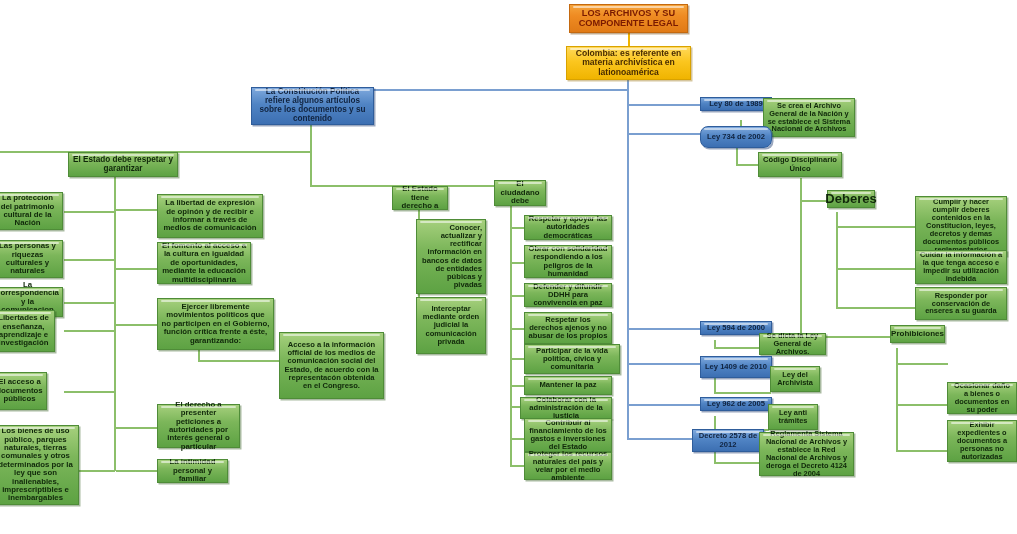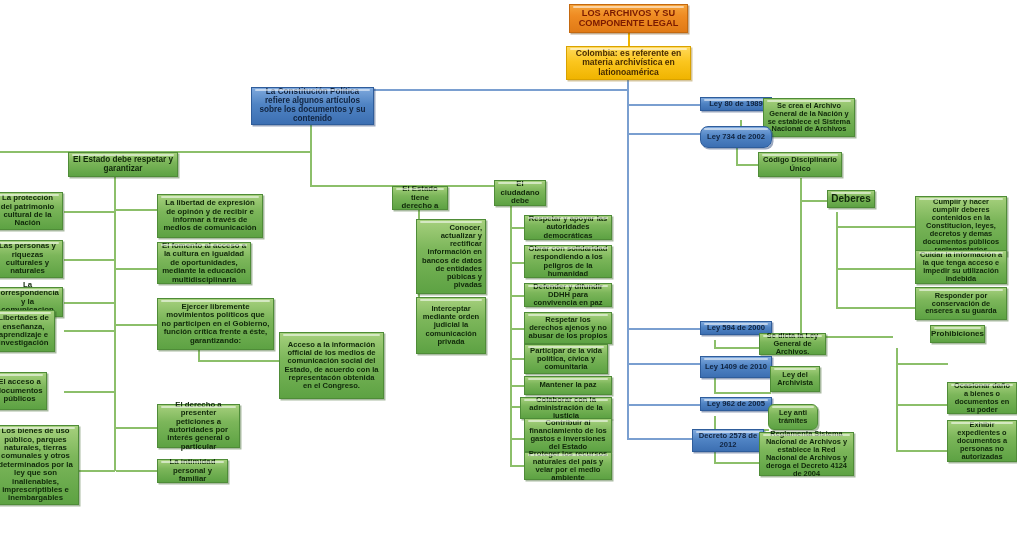--- a/index.html
+++ b/index.html
@@ -155,48 +155,48 @@
 
   <div class="node n-green" style="left:392px;top:186px;width:56px;height:24px;font-size:7.8px;">El Estado tiene derecho a</div>
   <div class="node n-green" style="left:416px;top:219px;width:70px;height:75px;font-size:7.6px;text-align:right;">Conocer, actualizar y rectificar información en bancos de datos de entidades púbicas y pivadas</div>
   <div class="node n-green" style="left:416px;top:297px;width:70px;height:57px;font-size:7.6px;">Interceptar mediante orden judicial la comunicación privada</div>
 
   <div class="node n-green" style="left:494px;top:180px;width:52px;height:26px;font-size:7.8px;">El ciudadano debe</div>
   <div class="node n-green" style="left:524px;top:215px;width:88px;height:25px;font-size:7.6px;">Respetar y apoyar las autoridades democráticas</div>
   <div class="node n-green" style="left:524px;top:245px;width:88px;height:33px;font-size:7.6px;">Obrar con solidaridad respondiendo a los peligros de la humanidad</div>
   <div class="node n-green" style="left:524px;top:283px;width:88px;height:24px;font-size:7.6px;">Defender y difundir DDHH para convivencia en paz</div>
   <div class="node n-green" style="left:524px;top:312px;width:88px;height:32px;font-size:7.6px;">Respetar los derechos ajenos y no abusar de los propios</div>
-  <div class="node n-green" style="left:524px;top:344px;width:84px;height:30px;font-size:7.6px;">Participar de la vida política, cívica y comunitaria</div>
+  <div class="node n-green" style="left:524px;top:344px;width:96px;height:30px;font-size:7.6px;">Participar de la vida política, cívica y comunitaria</div>
   <div class="node n-green" style="left:524px;top:376px;width:88px;height:19px;font-size:7.6px;">Mantener la paz</div>
   <div class="node n-green" style="left:520px;top:397px;width:92px;height:22px;font-size:7.6px;">Colaborar con la administración de la justicia</div>
   <div class="node n-green" style="left:524px;top:418px;width:88px;height:34px;font-size:7.6px;">Contribuir al financiamiento de los gastos e inversiones del Estado</div>
   <div class="node n-green" style="left:524px;top:452px;width:88px;height:28px;font-size:7.6px;">Proteger los recursos naturales del país y velar por el medio ambiente</div>
 
   <div class="node n-blue" style="left:700px;top:97px;width:72px;height:14px;font-size:7.6px;">Ley 80 de 1989</div>
   <div class="node n-green" style="left:763px;top:98px;width:92px;height:39px;font-size:7.4px;">Se crea el Archivo General de la Nación y se establece el Sistema Nacional de Archivos</div>
 
   <div class="node n-blue" style="left:700px;top:126px;width:72px;height:22px;font-size:7.6px;border-radius:8px;">Ley 734 de 2002</div>
   <div class="node n-green" style="left:758px;top:152px;width:84px;height:25px;font-size:7.6px;">Código Disciplinario Único</div>
 
   <div class="node n-blue" style="left:700px;top:321px;width:72px;height:14px;font-size:7.6px;">Ley 594 de 2000</div>
   <div class="node n-green" style="left:759px;top:333px;width:67px;height:22px;font-size:7.4px;">Se dicta la Ley General de Archivos.</div>
 
   <div class="node n-blue" style="left:700px;top:356px;width:72px;height:22px;font-size:7.6px;">Ley 1409 de 2010</div>
   <div class="node n-green" style="left:770px;top:366px;width:50px;height:26px;font-size:7.4px;">Ley del Archivista</div>
 
   <div class="node n-blue" style="left:700px;top:397px;width:72px;height:14px;font-size:7.6px;">Ley 962 de 2005</div>
-  <div class="node n-green" style="left:768px;top:404px;width:50px;height:26px;font-size:7.4px;border-radius:6px;">Ley anti trámites</div>
+  <div class="node n-green" style="left:768px;top:404px;width:50px;height:26px;font-size:7.4px;">Ley anti trámites</div>
 
   <div class="node n-blue" style="left:692px;top:429px;width:72px;height:23px;font-size:7.6px;">Decreto 2578 de 2012</div>
   <div class="node n-green" style="left:759px;top:432px;width:95px;height:44px;font-size:7.4px;">Reglamenta Sistema Nacional de Archivos y establece la Red Nacional de Archivos y deroga el Decreto 4124 de 2004</div>
 
   <div class="node n-green" style="left:0px;top:0px;width:0px;height:0px;opacity:0;pointer-events:none;">Código Disciplinario Único</div>
 
-  <div class="node n-green" style="left:827px;top:190px;width:48px;height:18px;font-size:10px;">Deberes</div>
+  <div class="node n-green" style="left:827px;top:190px;width:48px;height:18px;font-size:13px;">Deberes</div>
   <div class="node n-green" style="left:915px;top:196px;width:92px;height:60px;font-size:7.4px;">Cumplir y hacer cumplir deberes contenidos en la Constitucion, leyes, decretos y demas documentos públicos reglamentarios</div>
   <div class="node n-green" style="left:915px;top:250px;width:92px;height:34px;font-size:7.4px;">Cuidar la información  a la que tenga acceso e impedir su utilización indebida</div>
   <div class="node n-green" style="left:915px;top:287px;width:92px;height:33px;font-size:7.4px;">Responder por conservación de enseres a su guarda</div>
 
-  <div class="node n-green" style="left:890px;top:325px;width:55px;height:18px;font-size:8px;margin-left:40px;">Prohibiciones</div>
+  <div class="node n-green" style="left:890px;top:325px;width:55px;height:18px;font-size:8px;">Prohibiciones</div>
   <div class="node n-green" style="left:947px;top:382px;width:70px;height:32px;font-size:7.4px;">Ocasionar daño a bienes o documentos en su poder</div>
   <div class="node n-green" style="left:947px;top:420px;width:70px;height:42px;font-size:7.4px;">Exhibir expedientes o documentos a personas no autorizadas</div>
 
 </div>
 
 </body></html>

